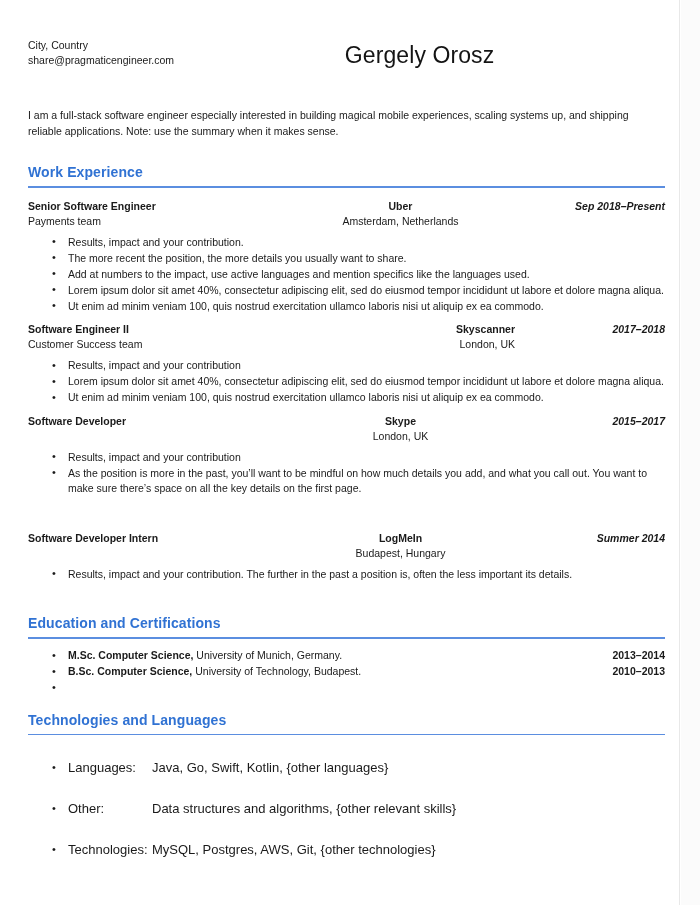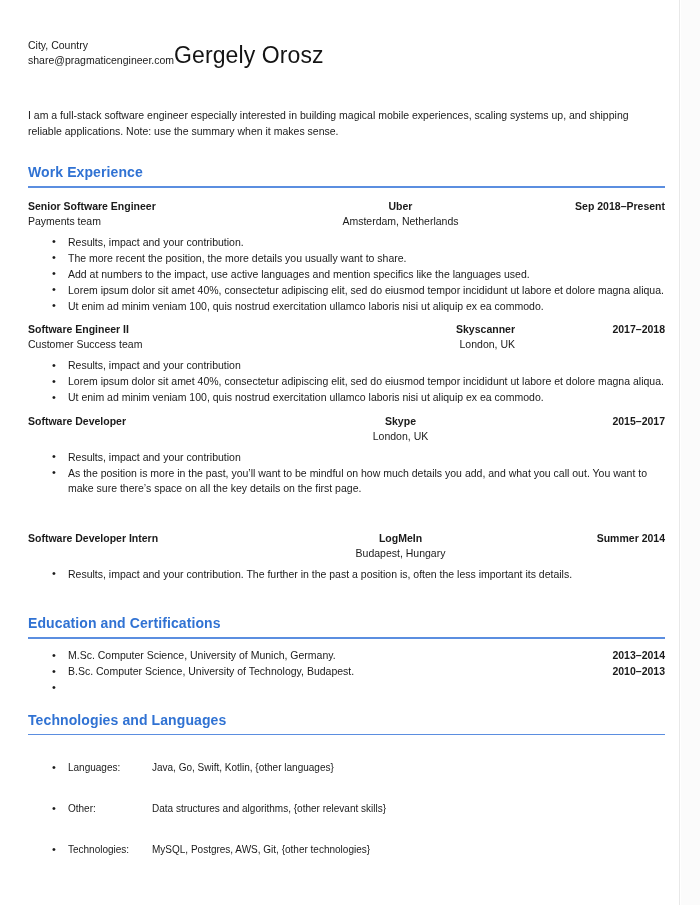--- a/index.html
+++ b/index.html
@@ -48,20 +48,21 @@
   }
   .contact-left {
     font-size: 10.5px;
     line-height: 15px;
     white-space: nowrap;
     color: #1a1a1a;
   }
   .contact-left div { display: block; }
   .name {
     flex: 1;
+    text-align: center;
     font-size: 23px;
     font-weight: 400;
     line-height: 28px;
     letter-spacing: 0.1px;
     margin-top: 3px;
     color: #141414;
   }
   .contact-right {
     font-size: 10.5px;
     line-height: 15px;
@@ -117,20 +118,21 @@
   .job-company {
     flex: 1;
     font-weight: bold;
     text-align: center;
   }
   .job-company.left-align { text-align: right; padding-left: 28px; }
   .job-date {
     flex: 0 0 150px;
     text-align: right;
     font-weight: bold;
+    font-style: italic;
   }
   .job-row.sub .job-title,
   .job-row.sub .job-company,
   .job-row.sub .job-date { font-weight: normal; }
 
   
   ul.bullets {
     margin: 6px 0 0 0;
     padding: 0;
     list-style: none;
@@ -163,33 +165,33 @@
     align-items: baseline;
   }
   ul.edu li::before {
     content: "\2022";
     position: absolute;
     left: 24px;
     top: 0;
     font-size: 11px;
   }
   ul.edu li .edu-text { flex: 1; }
-  ul.edu li .edu-text b { font-weight: normal; }
+  ul.edu li .edu-text b { font-weight: bold; }
   ul.edu li .edu-date {
     flex: 0 0 150px;
     text-align: right;
     font-weight: bold;
   }
 
   
   ul.tech { margin: 8px 0 0 0; padding: 0; list-style: none; }
   ul.tech li {
     position: relative;
     padding-left: 40px;
-    font-size: 10px;
+    font-size: 13px;
     line-height: 17px;
     display: flex;
     margin-top: 24px;
   }
   ul.tech li::before {
     content: "\2022";
     position: absolute;
     left: 24px;
     top: 0;
     font-size: 11px;

